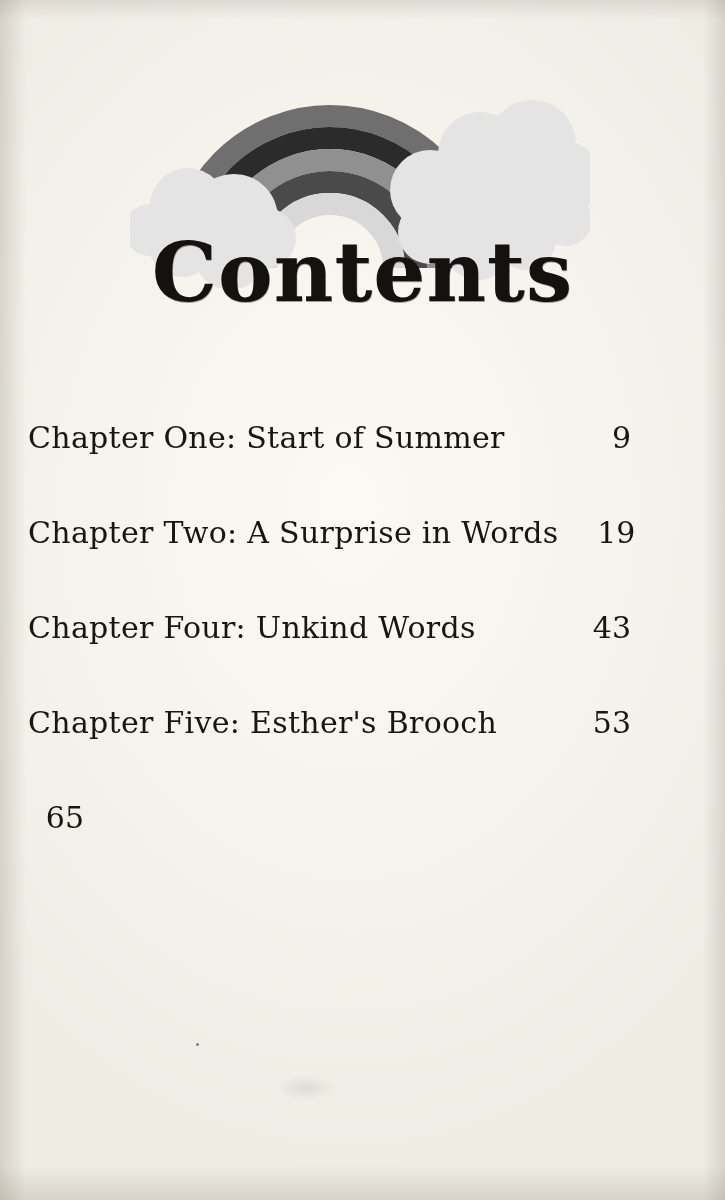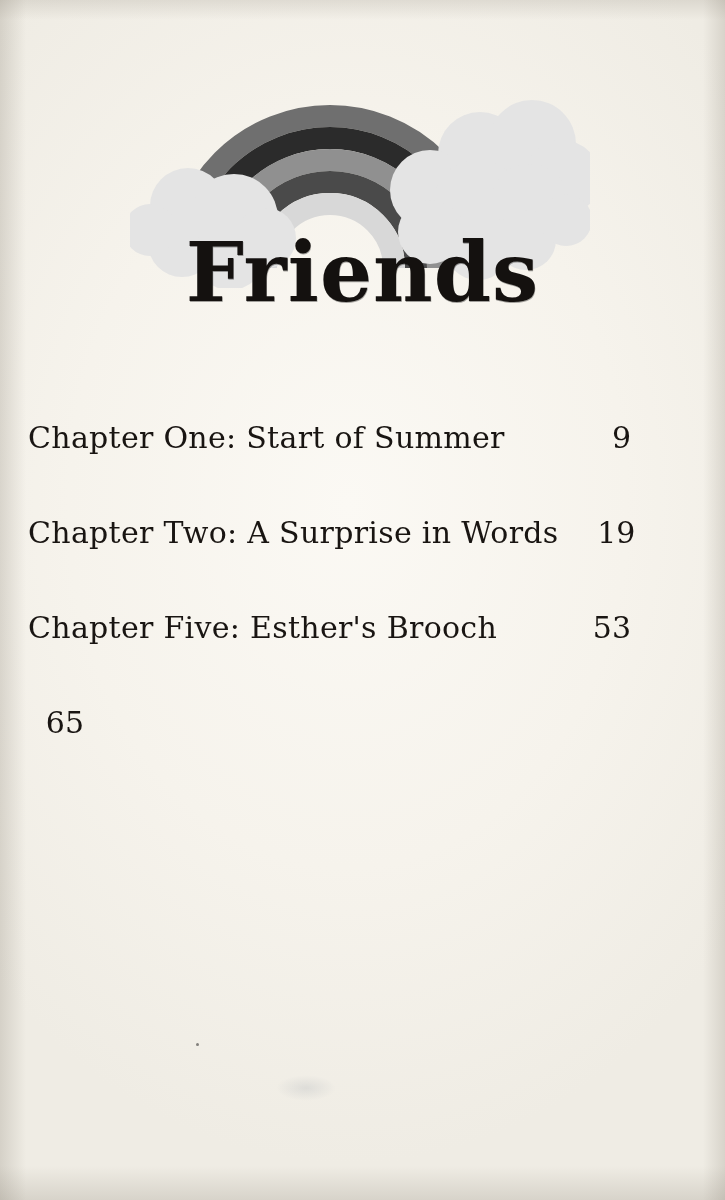--- a/index.html
+++ b/index.html
@@ -158,35 +158,39 @@
         <circle cx="348" cy="148" r="46"></circle>
         <circle cx="400" cy="146" r="40"></circle>
         <circle cx="300" cy="174" r="32"></circle>
         <circle cx="348" cy="188" r="34"></circle>
         <circle cx="396" cy="182" r="30"></circle>
         <circle cx="436" cy="162" r="26"></circle>
       </g>
     </svg>
   </div>
 
-  <div class="heading">Friends</div>
+  <div class="heading">Contents</div>
 
   <div class="toc">
 
     <div class="toc-row">
       <div class="toc-title">Chapter One: Start of Summer</div>
       <div class="toc-page">9</div>
     </div>
 
     <div class="toc-row">
       <div class="toc-title">Chapter Two: A Surprise in Words</div>
       <div class="toc-page">19</div>
     </div>
 
 
+    <div class="toc-row">
+      <div class="toc-title">Chapter Four: Unkind Words</div>
+      <div class="toc-page">43</div>
+    </div>
 
     <div class="toc-row">
       <div class="toc-title">Chapter Five: Esther's Brooch</div>
       <div class="toc-page">53</div>
     </div>
 
     <div class="toc-row">
       <div class="toc-page">65</div>
     </div>
 

